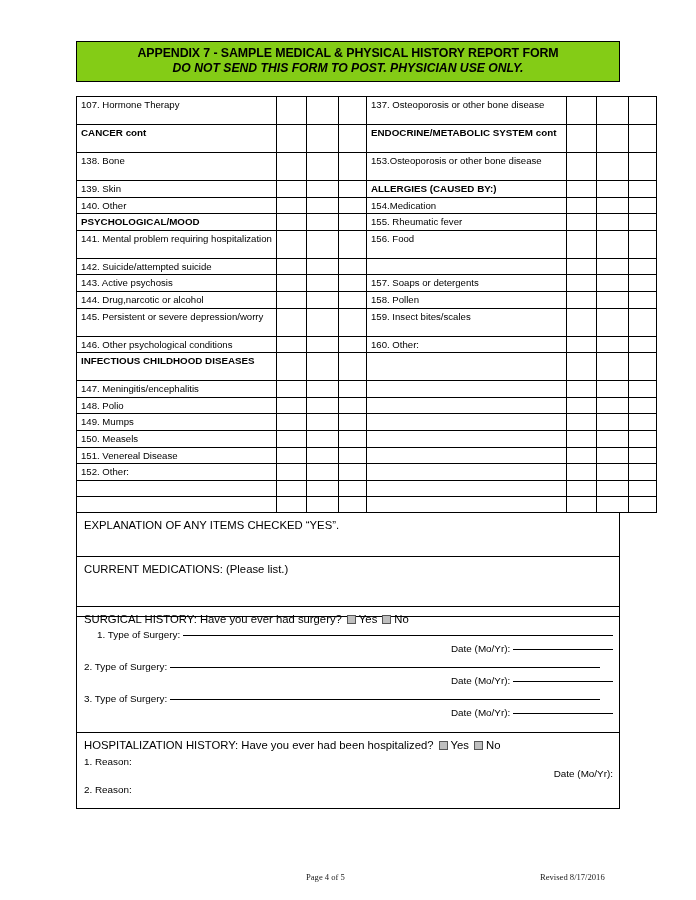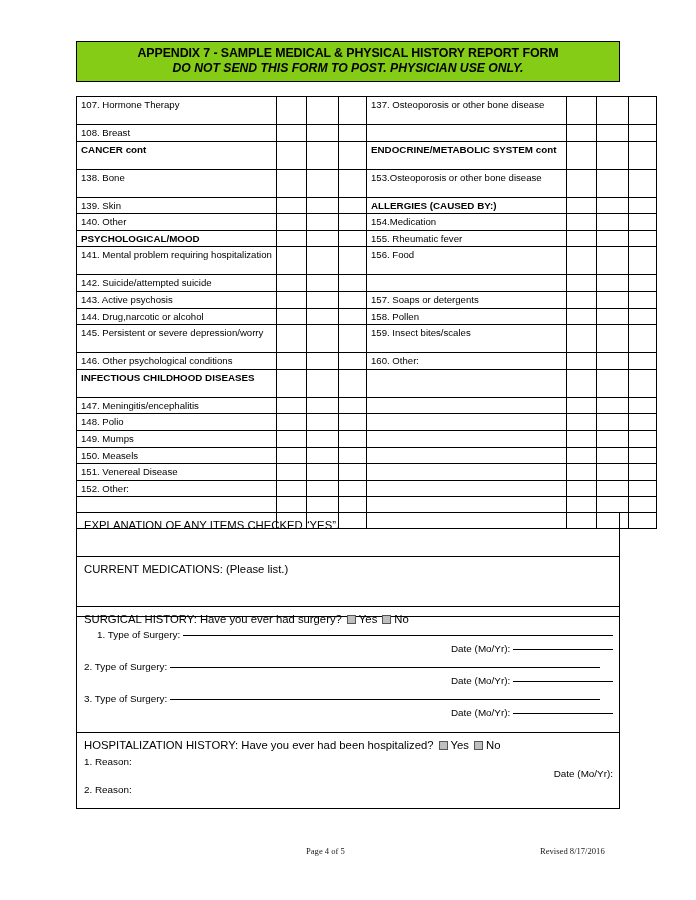--- a/index.html
+++ b/index.html
@@ -134,21 +134,21 @@
     border-bottom: 1px solid #000000;
     vertical-align: 2px;
     height: 8px;
   }
   .rule-long { width: 430px; }
   .rule-date { width: 100px; }
 
   
   .footer {
     position: absolute;
-    top: 846px;
+    top: 872px;
     font-family: "Liberation Serif", serif;
     font-size: 8.6px;
     color: #1a1a1a;
   }
   .footer-page { left: 306px; }
   .footer-rev  { left: 540px; }
 </style>
 </head>
 <body>
 
@@ -176,30 +176,20 @@
         <td class="tall">107. Hormone Therapy</td>
         <td class="tall"></td>
         <td class="tall"></td>
         <td class="tall"></td>
         <td class="tall">137. Osteoporosis or other bone disease</td>
         <td class="tall"></td>
         <td class="tall"></td>
         <td class="tall"></td>
       </tr>
 
-      <tr>
-        <td>108. Breast</td>
-        <td></td>
-        <td></td>
-        <td></td>
-        <td></td>
-        <td></td>
-        <td></td>
-        <td></td>
-      </tr>
 
 
     <tr>
           <td class="section tall">CANCER cont</td>
           <td class="tall"></td>
           <td class="tall"></td>
           <td class="tall"></td>
           <td class="section tall">ENDOCRINE/METABOLIC SYSTEM cont</td>
           <td class="tall"></td>
           <td class="tall"></td>

